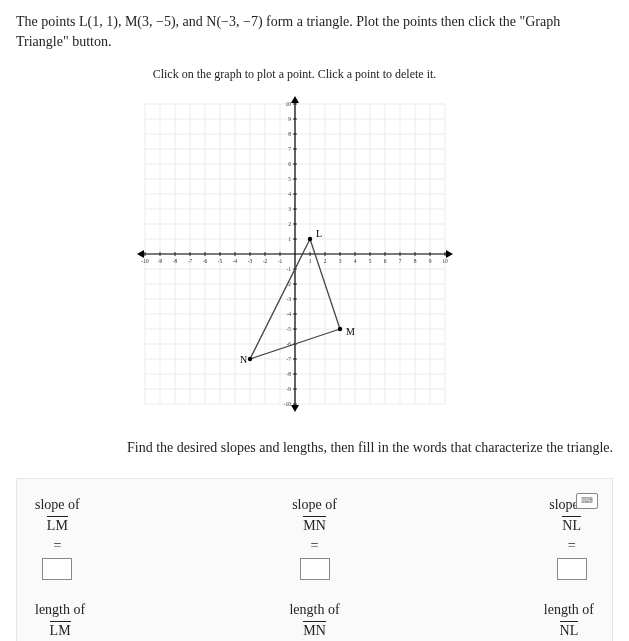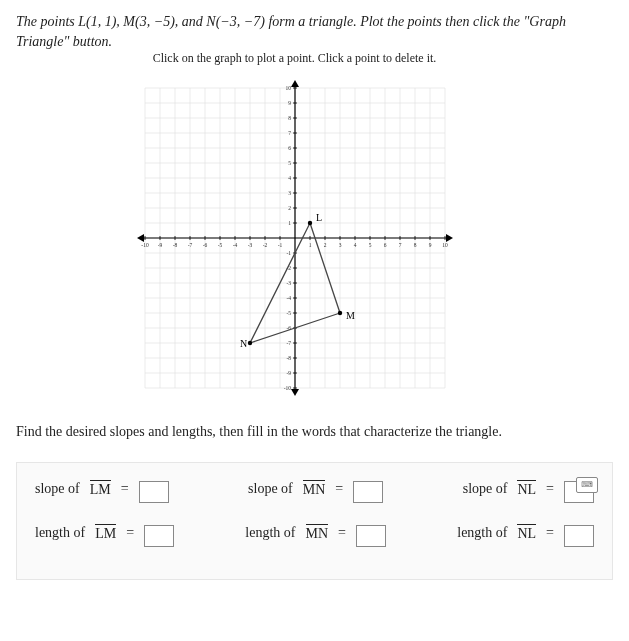--- a/index.html
+++ b/index.html
@@ -7,40 +7,41 @@
     margin: 0;
     padding: 12px 16px;
     font-family: Georgia, 'Times New Roman', serif;
     font-size: 14px;
     color: #222;
     width: 629px;
     background: #fff;
   }
   .problem-statement {
     line-height: 1.4;
-    font-style: italic;
+    margin-bottom: 16px;
   }
   .instruction {
     text-align: center;
     font-size: 12px;
     margin-bottom: 12px;
     margin-left: -40px;
   }
   .graph-wrap {
     display: flex;
     justify-content: center;
     margin-bottom: 24px;
     margin-left: -40px;
   }
   .graph {
     background: #fff;
   }
   .sub-instruction {
     margin: 18px 0 20px 0;
     line-height: 1.4;
+    text-align: right;
   }
   .answer-block {
     border: 1px solid #e6e6e6;
     background: #fafafa;
     padding: 18px 18px 10px 18px;
     position: relative;
   }
   .answer-heading {
     font-weight: bold;
     margin-bottom: 22px;
@@ -62,23 +63,24 @@
     color: #666;
     cursor: pointer;
   }
   .row {
     display: flex;
     justify-content: space-between;
     margin-bottom: 22px;
   }
   .cell {
     display: flex;
-    align-items: flex-start;
-    gap: 10px;
+    align-items: center;
+    gap: 4px;
     font-size: 14px;
+    flex-direction: column;
   }
   .seg {
     position: relative;
     display: inline-block;
     padding-top: 1px;
   }
   .seg::before {
     content: "";
     position: absolute;
     top: -1px;

